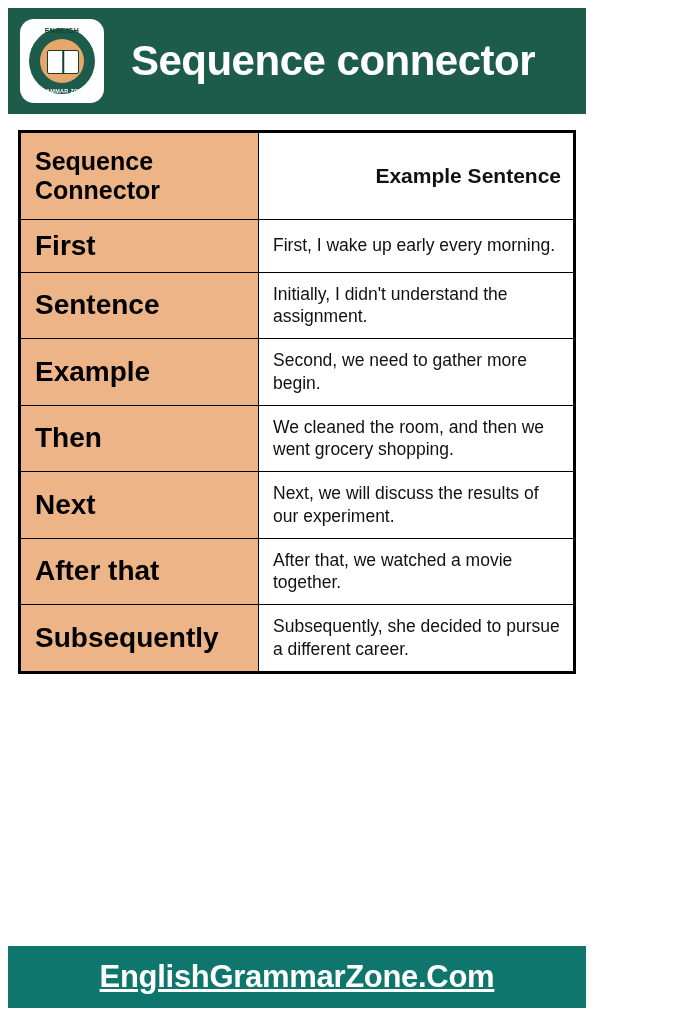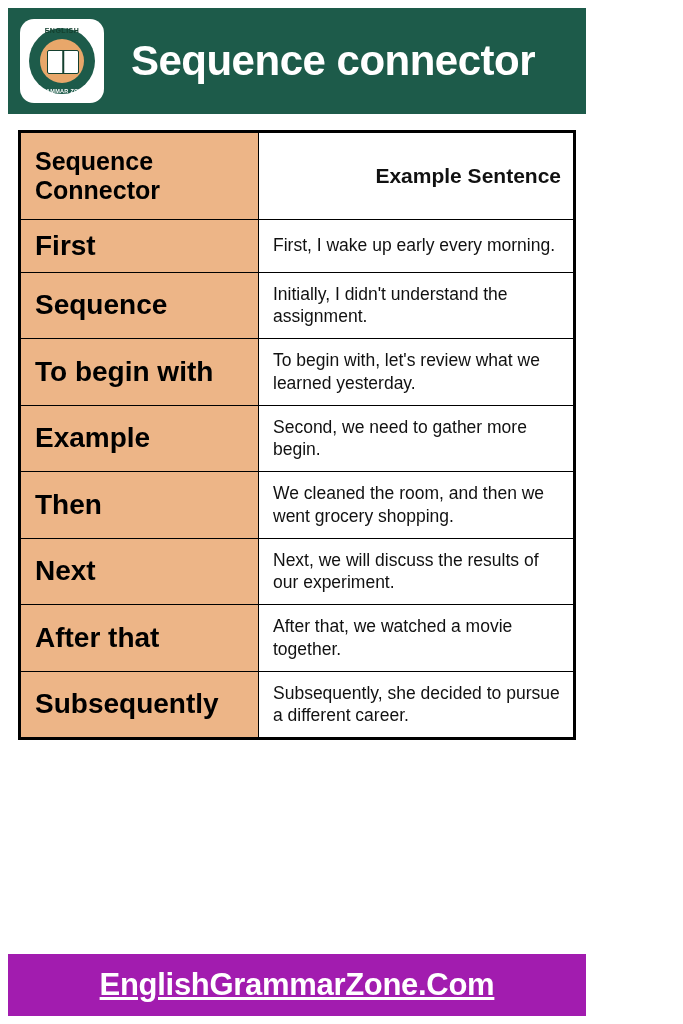--- a/index.html
+++ b/index.html
@@ -163,22 +163,22 @@
   }
   tr.head .col-example {
     font-size: 21px;
     font-weight: bold;
     text-align: right;
   }
 
   
   .spacer { flex: 1 1 auto; }
   .footer {
-    background: #a21caf;
-    margin: 0 8px 8px 8px;
+    background: #0f766e;
+    margin: 0 8px 16px 8px;
     height: 62px;
     display: flex;
     align-items: center;
     justify-content: center;
   }
   .footer-text {
     color: #ffffff;
     font-size: 31px;
     font-weight: bold;
     text-decoration: underline;
@@ -208,26 +208,22 @@
       <tbody>
         <tr class="head">
           <td class="col-connector">Sequence Connector</td>
           <td class="col-example">Example Sentence</td>
         </tr>
         <tr>
           <td class="col-connector">First</td>
           <td class="col-example">First, I wake up early every morning.</td>
         </tr>
         <tr>
-          <td class="col-connector">Sequence</td>
+          <td class="col-connector">Sentence</td>
           <td class="col-example">Initially, I didn't understand the assignment.</td>
-        </tr>
-        <tr>
-          <td class="col-connector">To begin with</td>
-          <td class="col-example">To begin with, let's review what we learned yesterday.</td>
         </tr>
         <tr>
           <td class="col-connector">Example</td>
           <td class="col-example">Second, we need to gather more begin.</td>
         </tr>
         <tr>
           <td class="col-connector">Then</td>
           <td class="col-example">We cleaned the room, and then we went grocery shopping.</td>
         </tr>
         <tr>

